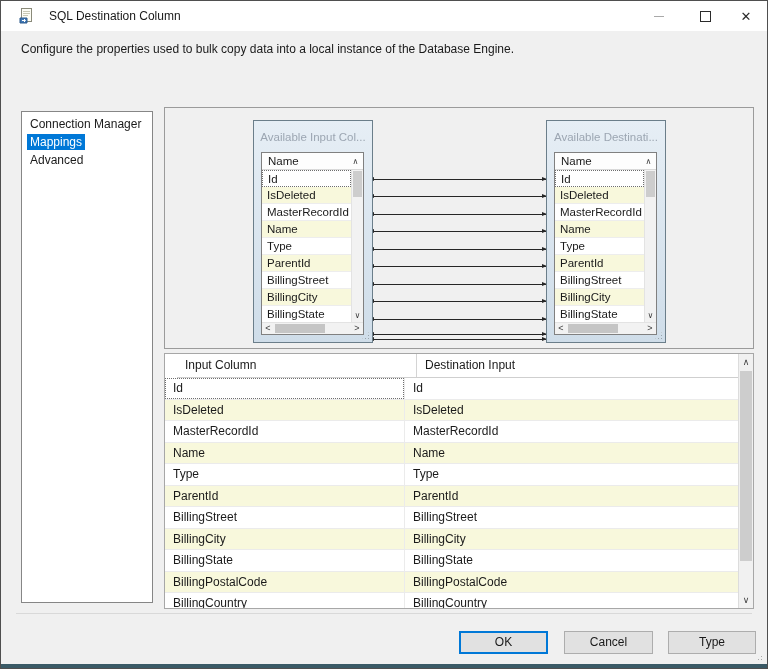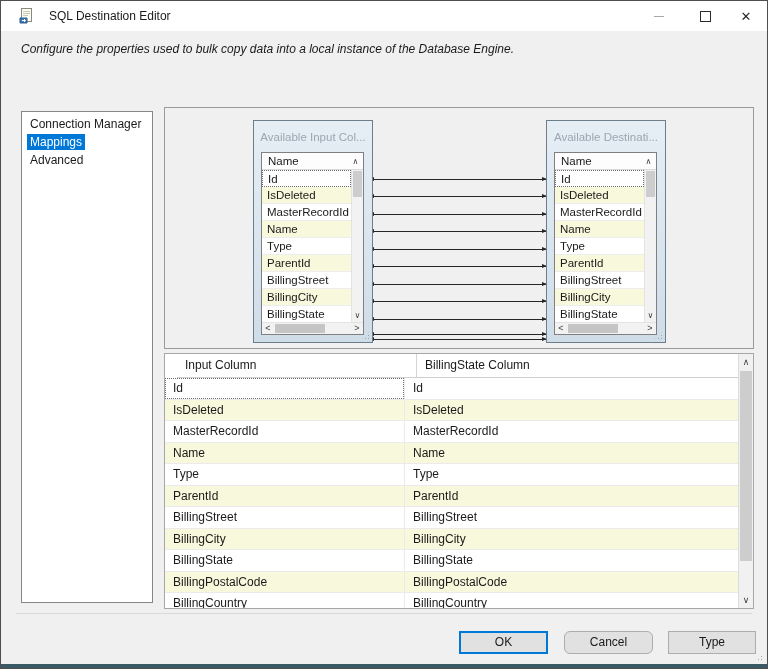--- a/index.html
+++ b/index.html
@@ -11,21 +11,21 @@
   .app-icon{position:absolute;left:18px;top:7px;width:16px;height:16px;}
   .title-text{position:absolute;left:48px;top:8px;font-size:12px;color:#1a1a1a;white-space:nowrap;}
   .win-btn{position:absolute;top:0;width:46px;height:30px;display:flex;align-items:center;justify-content:center;}
   .btn-min{left:635px;}
   .btn-max{left:681px;}
   .btn-close{left:722px;}
   .glyph-min{width:10px;height:1px;background:#a9a9a9;}
   .glyph-max{width:9px;height:9px;border:1px solid #2b2b2b;}
   .glyph-close{font-size:13px;color:#2b2b2b;line-height:13px;font-family:"DejaVu Sans",sans-serif;}
 
-  .desc{position:absolute;left:20px;top:41px;font-size:12px;color:#1a1a1a;font-style:italic;}
+  .desc{position:absolute;left:20px;top:41px;font-size:12px;color:#1a1a1a;}
 
   
   .sidebar{position:absolute;left:20px;top:110px;width:132px;height:492px;background:#ffffff;border:1px solid #868686;box-sizing:border-box;padding-top:3px;}
   .side-item{height:18px;line-height:18px;font-size:12px;color:#1a1a1a;padding-left:5px;white-space:nowrap;}
   .side-item span{padding:1px 3px;}
   .side-item.selected span{background:#0078d7;color:#ffffff;}
 
   
   .map-panel{position:absolute;left:163px;top:106px;width:590px;height:242px;border:1px solid #9b9b9b;box-sizing:border-box;background:#f0f0f0;}
   .col-box{position:absolute;top:12px;width:120px;height:223px;background:linear-gradient(#e6eef5,#cfdde9);border:1px solid #6b7e8a;box-sizing:border-box;}
@@ -70,42 +70,42 @@
   .tscroll{position:absolute;right:0;top:0;bottom:0;width:15px;background:#f1f1f1;border-left:1px solid #dcdcdc;box-sizing:border-box;}
   .tarrow{position:absolute;left:0;right:0;height:16px;text-align:center;font-size:9px;line-height:16px;color:#3c3c3c;font-family:"DejaVu Sans",sans-serif;}
   .tarrow.up{top:0;}
   .tarrow.down{bottom:0;}
   .tthumb{position:absolute;top:17px;left:1px;right:1px;height:190px;background:#cdcdcd;}
 
   
   .footer-sep{position:absolute;left:15px;right:15px;top:612px;height:1px;background:#d9d9d9;}
   .btn{position:absolute;top:630px;height:23px;background:#e1e1e1;border:1px solid #adadad;box-sizing:border-box;font-size:12px;color:#1a1a1a;text-align:center;line-height:20px;}
   .btn-ok{left:458px;width:89px;border:2px solid #0078d7;line-height:18px;}
-  .btn-cancel{left:563px;width:89px;border-radius:6px;}
+  .btn-cancel{left:563px;width:89px;}
   .btn-help{left:667px;width:88px;}
   .win-grip{position:absolute;right:4px;bottom:7px;width:8px;height:8px;}
   .win-grip::before{content:"";position:absolute;left:0;top:0;width:1px;height:1px;
     box-shadow:6px 6px 0 #a8a8a8,6px 3px 0 #a8a8a8,3px 6px 0 #a8a8a8;}
   .bottom-strip{position:absolute;left:0;right:0;bottom:0;height:4px;background:#3a5a66;}
 </style>
 </head>
 <body>
 
 <div class="window">
 
   <div class="titlebar">
     <svg class="app-icon" viewBox="0 0 16 16">
       <rect x="2.5" y="0.5" width="10" height="13" fill="#fdfdf5" stroke="#8a8a7a"></rect>
       <rect x="4" y="3" width="7" height="1" fill="#c9c9b5"></rect>
       <rect x="4" y="5" width="7" height="1" fill="#c9c9b5"></rect>
       <rect x="4" y="7" width="5" height="1" fill="#c9c9b5"></rect>
       <path d="M1 10 h7 v5 h-7 z" fill="#3f77b5" stroke="#2c5a8c"></path>
       <path d="M3 12.5 h3 M5 11 l1.5 1.5 L5 14" stroke="#ffffff" fill="none" stroke-width="1"></path>
     </svg>
-    <div class="title-text">SQL Destination Editor</div>
+    <div class="title-text">SQL Destination Column</div>
     <div class="win-btn btn-min">
         <div class="glyph-min"></div>
       </div>
     <div class="win-btn btn-max">
         <div class="glyph-max"></div>
       </div>
     <div class="win-btn btn-close">
         <div class="glyph-close">✕</div>
       </div>
   </div>
@@ -191,21 +191,21 @@
           <div class="harrow r">&gt;</div>
         </div>
       </div>
       <div class="grip"></div>
     </div>
   </div>
 
   <div class="map-table">
     <div class="thead">
       <div class="th th1">Input Column</div>
-      <div class="th th2">BillingState Column</div>
+      <div class="th th2">Destination Input</div>
     </div>
     <div class="tbody">
       <div class="trow focused">
         <div class="tc tc1">Id</div>
           <div class="tc tc2">Id</div>
       </div>
       <div class="trow alt">
         <div class="tc tc1">IsDeleted</div>
           <div class="tc tc2">IsDeleted</div>
       </div>

